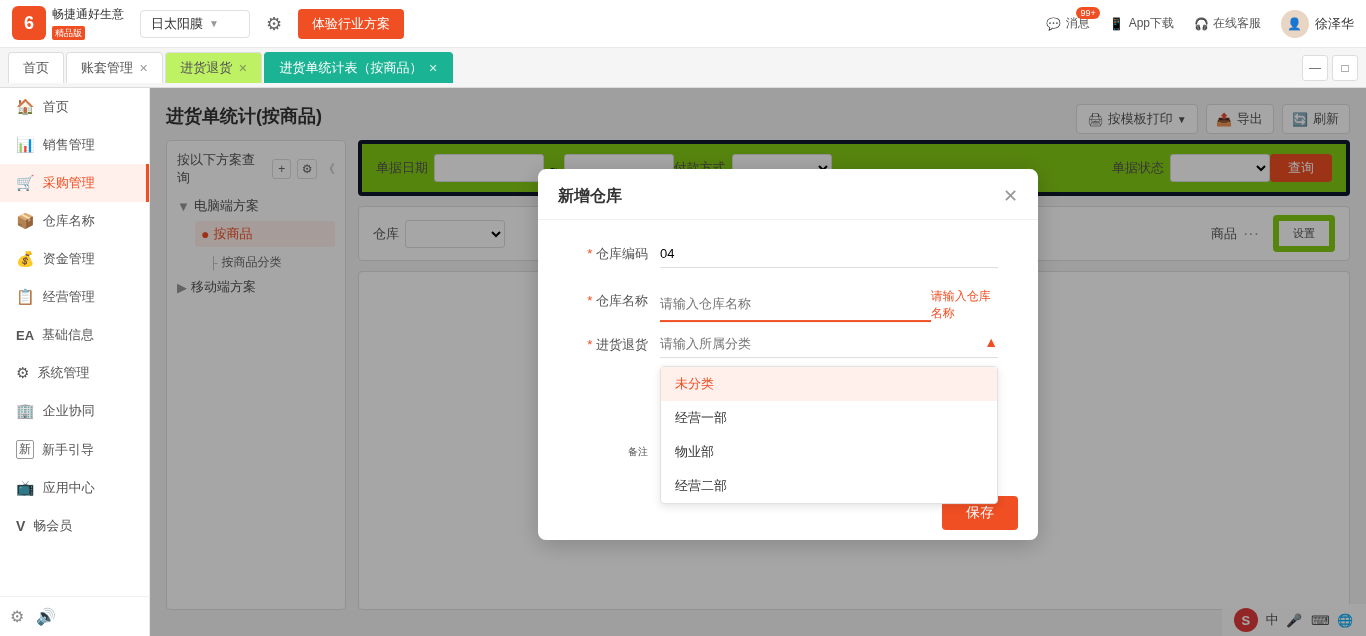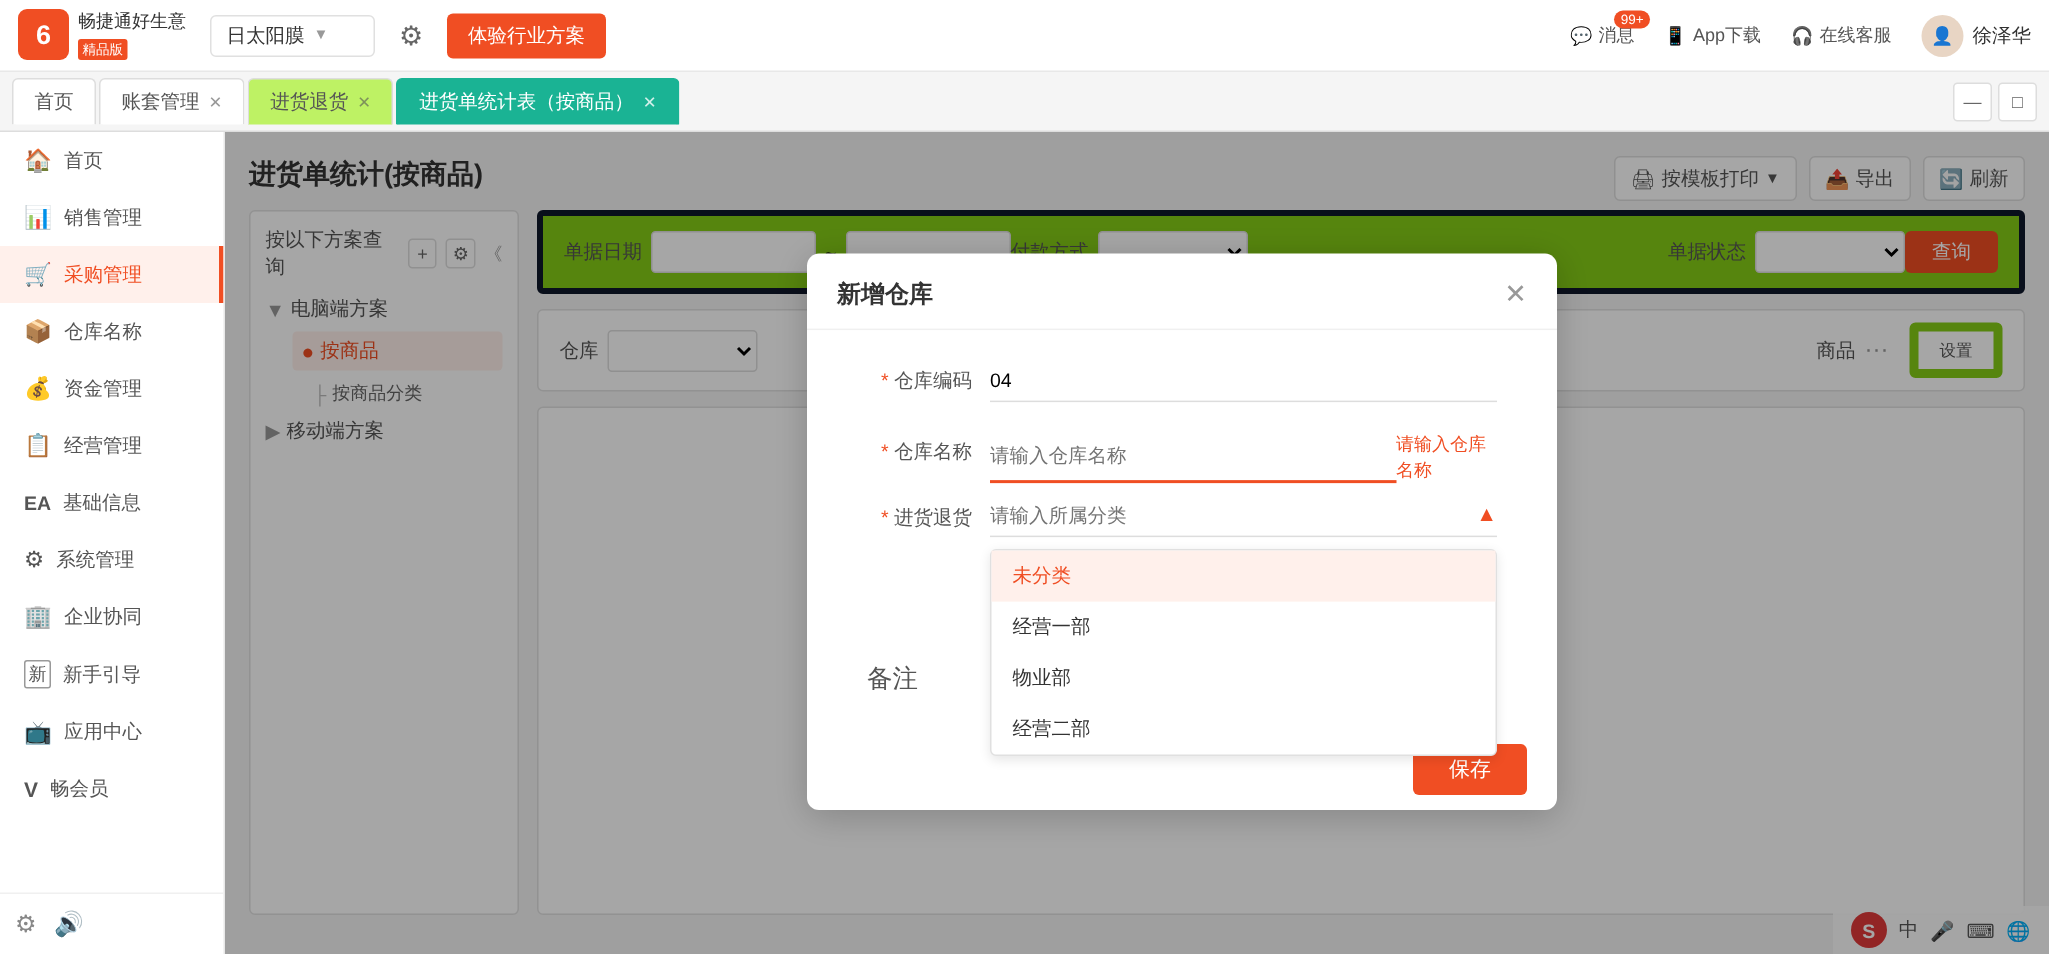--- a/index.html
+++ b/index.html
@@ -260,21 +260,21 @@
             <div style="position:absolute;top:36px;left:0;right:0;background:#fff;border:1px solid #e0e0e0;border-radius:4px;box-shadow:0 2px 8px rgba(0,0,0,0.1);z-index:300;">
               <div style="padding:8px 14px;font-size:13px;color:#f04e23;cursor:pointer;background:#fff0eb;">未分类</div>
               <div style="padding:8px 14px;font-size:13px;color:#333;cursor:pointer;">经营一部</div>
               <div style="padding:8px 14px;font-size:13px;color:#333;cursor:pointer;">物业部</div>
               <div style="padding:8px 14px;font-size:13px;color:#333;cursor:pointer;">经营二部</div>
             </div>
           </div>
         </div>
 
         <div style="display:flex;align-items:center;margin-bottom:10px;gap:12px;margin-top:80px;">
-          <div style="font-size:17px;color:#555;white-space:nowrap;min-width:70px;text-align:left;">
+          <div style="font-size:10px;color:#555;white-space:nowrap;min-width:70px;text-align:right;">
             <span>备注</span>
           </div>
           <input type="text" style="flex: 1 1 0%; border-top: none; border-right: none; border-left: none; border-image: initial; border-bottom: 1px solid rgb(221, 221, 221); padding: 6px 0px; font-size: 13px; outline: none;">
         </div>
       </div>
       <div style="display:flex;justify-content:flex-end;padding:10px 20px;gap:8px;">
         <button style="background:#f04e23;color:#fff;border:none;border-radius:4px;padding:8px 24px;cursor:pointer;font-size:14px;">保存</button>
       </div>
     </div>
   </div>

